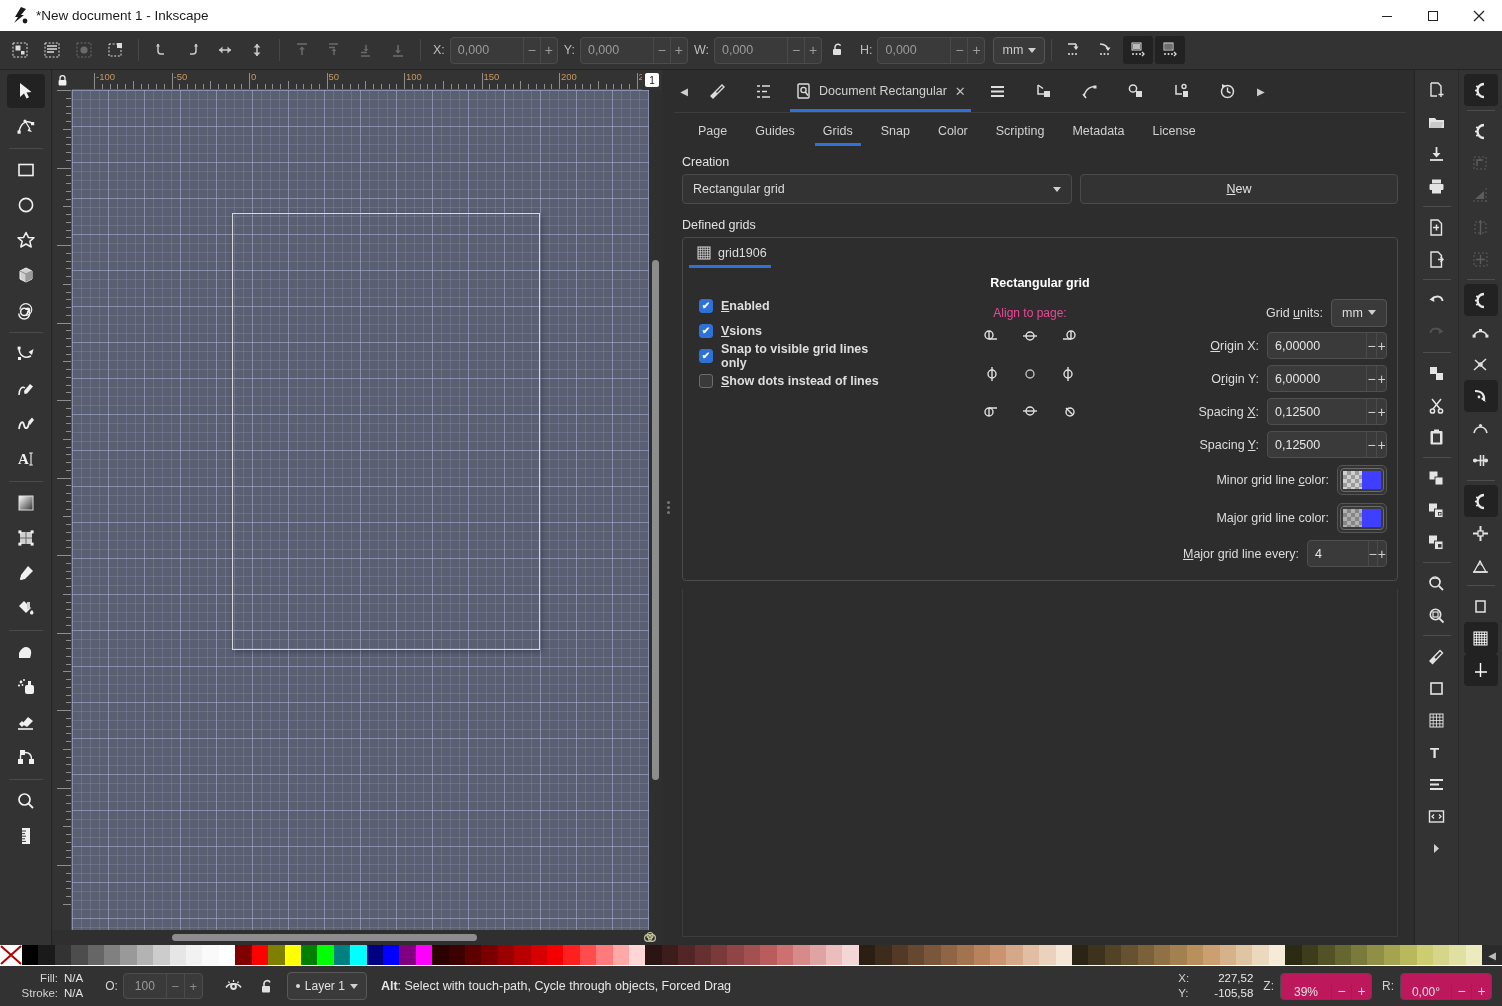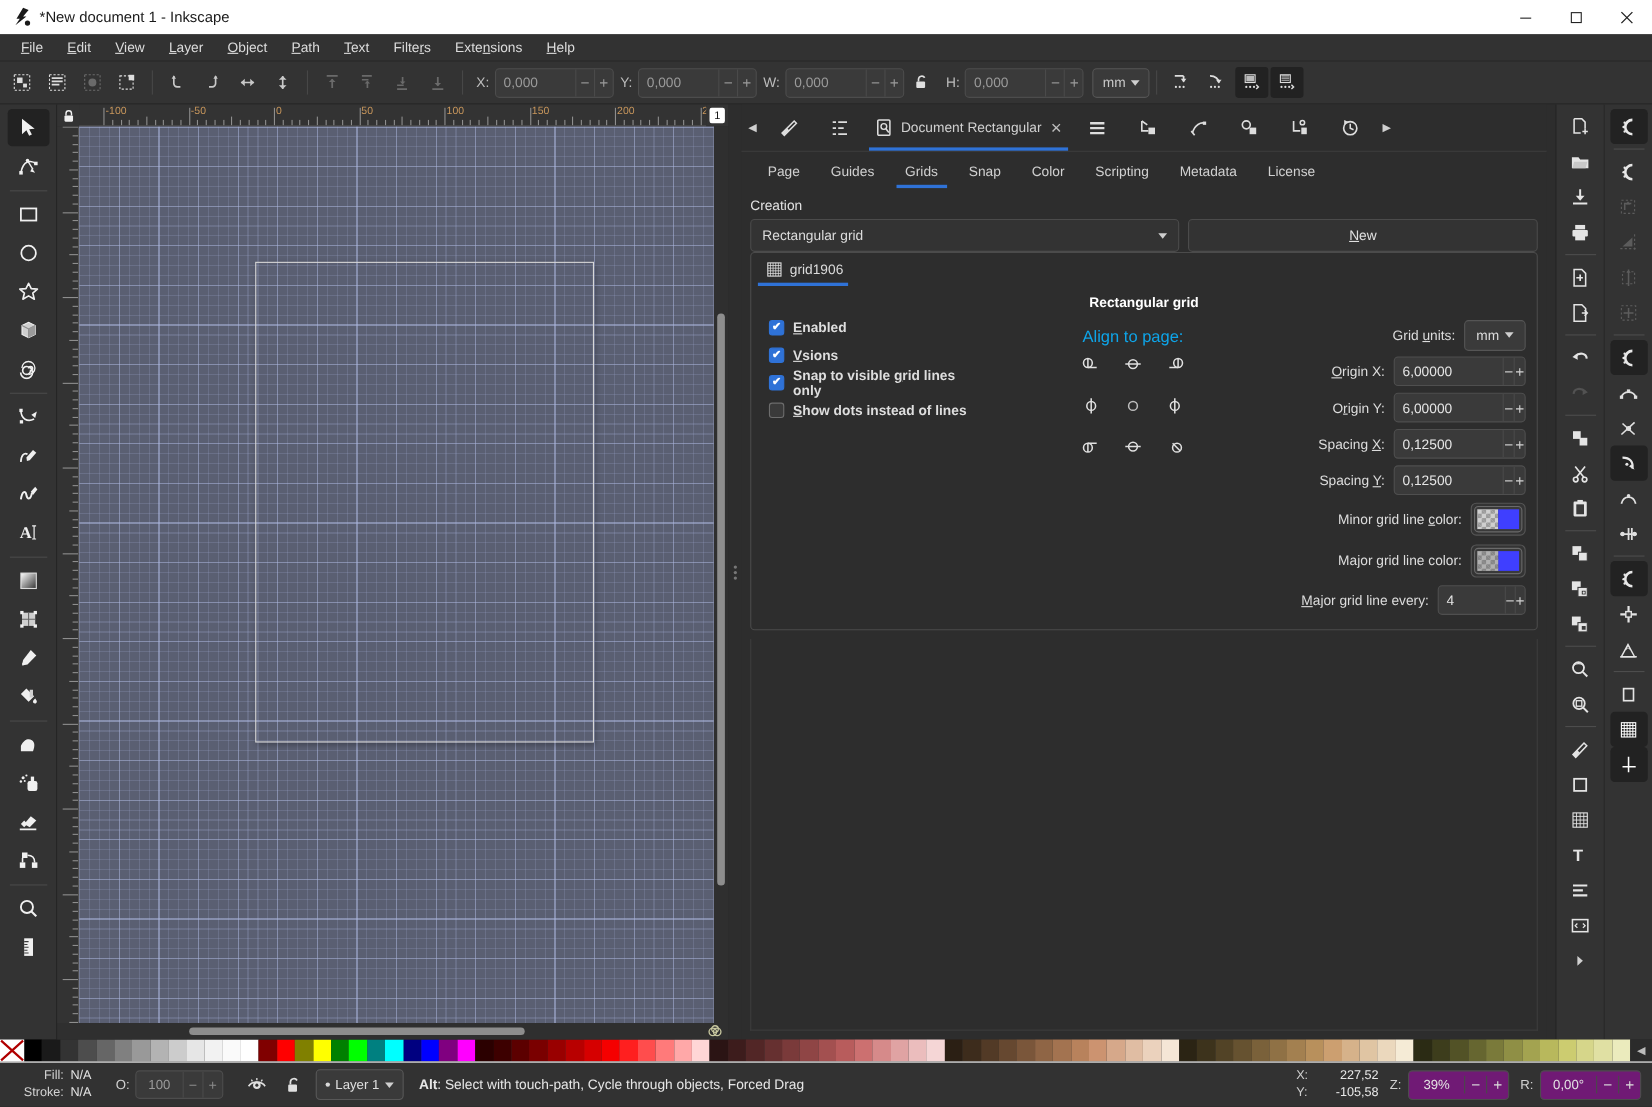--- a/index.html
+++ b/index.html
@@ -185,21 +185,21 @@
   .chk-row { display: flex; align-items: center; gap: 8px; height: 20px; margin-bottom: 5px; }
   .chk {
     width: 14px; height: 14px; border-radius: 3px; flex: 0 0 14px;
     display: flex; align-items: center; justify-content: center;
     background: #3a3a3a; border: 1px solid #6d6d6d;
   }
   .chk.on { background: #2f72d7; border-color: #2f72d7; }
   .chk.on::after { content: "✔"; color: #fff; font-size: 10px; line-height: 1; }
   .chk-label { font-size: 12.5px; color: #dedede; }
   .chk-label u { text-decoration: underline; }
-  .align-title { font-size: 15px; color: #0ea5e9; margin-bottom: 0; }
+  .align-title { font-size: 12px; color: #ec4899; margin-bottom: 0; }
   .anchor-grid { display: grid; grid-template-columns: repeat(3, 38px); grid-template-rows: repeat(3, 36px); }
   .anchor { display: flex; align-items: center; justify-content: center; border-radius: 3px; }
   .fld-row { display: flex; align-items: center; justify-content: flex-end; gap: 8px; height: 33px; }
   .fld-label { font-size: 12.5px; color: #dcdcdc; white-space: nowrap; }
   .fld-label u { text-decoration: underline; }
   .num {
     width: 120px; height: 27px; display: flex; align-items: stretch;
     background: #3a3a3a; border: 1px solid #4f4f4f; border-radius: 4px; overflow: hidden;
   }
   .num input {
@@ -268,21 +268,21 @@
   }
   .layer-combo .dot { width: 4px; height: 4px; border-radius: 50%; background: #d8d8d8; }
   .hint { font-size: 12.5px; color: #e6e6e6; margin-left: 10px; white-space: nowrap; }
   .hint b { font-weight: bold; }
   .right-status { margin-left: auto; display: flex; align-items: center; gap: 6px; padding-right: 4px; }
   .xy-block { display: flex; flex-direction: column; font-size: 11.5px; line-height: 15px; }
   .xy-line { display: flex; gap: 5px; }
   .xy-key { width: 14px; color: #d0d0d0; }
   .xy-val { width: 56px; text-align: right; color: #e8e8e8; }
   .z-label { font-size: 12px; color: #d2d2d2; margin-left: 4px; }
-  .z-field { display: flex; align-items: center; height: 27px; background: #701a75; border: 1px solid #4d4d4d; border-radius: 4px; overflow: hidden; }
+  .z-field { display: flex; align-items: flex-end; height: 27px; background: #be185d; border: 1px solid #4d4d4d; border-radius: 4px; overflow: hidden; }
   .z-field input { width: 50px; background: transparent; border: 0; outline: none; color: #e2e2e2; font-family: "Liberation Sans", sans-serif; font-size: 12px; text-align: center; }
   .z-field .sb { width: 20px; display: flex; align-items: center; justify-content: center; color: #dcdcdc; font-size: 14px; border-left: 1px solid #4a4a4a; }
   svg { pointer-events: none; }
 </style>
 </head>
 <body>
 
 <div class="app">
 
   <div class="titlebar">
@@ -305,32 +305,20 @@
           </svg>
       </div>
       <div class="win-btn close">
         <svg width="12" height="12" viewBox="0 0 12 12">
             <path d="M1 1 L11 11 M11 1 L1 11" stroke="#222" stroke-width="1.2" fill="none"></path>
           </svg>
       </div>
     </div>
   </div>
 
-  <div class="menubar">
-    <div class="menu-item"><u>F</u>ile</div>
-    <div class="menu-item"><u>E</u>dit</div>
-    <div class="menu-item"><u>V</u>iew</div>
-    <div class="menu-item"><u>L</u>ayer</div>
-    <div class="menu-item"><u>O</u>bject</div>
-    <div class="menu-item"><u>P</u>ath</div>
-    <div class="menu-item"><u>T</u>ext</div>
-    <div class="menu-item">Filte<u>r</u>s</div>
-    <div class="menu-item">Exte<u>n</u>sions</div>
-    <div class="menu-item"><u>H</u>elp</div>
-  </div>
 
   <div class="toolbar">
     <div class="tb-btn">
       <svg width="18" height="18" viewBox="0 0 18 18">
           <rect x="2" y="2" width="14" height="14" fill="none" stroke="#ddd" stroke-dasharray="2 1.6"></rect>
           <rect x="4.5" y="4.5" width="5" height="5" fill="#ddd"></rect>
           <rect x="10" y="10" width="3.5" height="3.5" fill="#ddd"></rect>
         </svg>
     </div>
     <div class="tb-btn">
@@ -953,20 +941,21 @@
         <div class="creation-row">
           <div class="combo">
             <span>Rectangular grid</span>
             <span class="caret"></span>
           </div>
           <div class="btn" style="width:318px">
             <span><u>N</u><span>ew</span></span>
           </div>
         </div>
 
+        <div class="sec-label" style="padding-top:14px">Defined grids</div>
 
         <div class="grid-box">
           <div class="grid-tabbar">
             <div class="grid-tab active">
               <svg width="14" height="14" viewBox="0 0 14 14">
                   <rect x="1" y="1" width="12" height="12" fill="none" stroke="#ddd" stroke-width="1"></rect>
                   <path d="M3.4 1v12M5.8 1v12M8.2 1v12M10.6 1v12M1 3.4h12M1 5.8h12M1 8.2h12M1 10.6h12" stroke="#ddd" stroke-width="0.7"></path>
                 </svg>
               <span>grid1906</span>
             </div>

